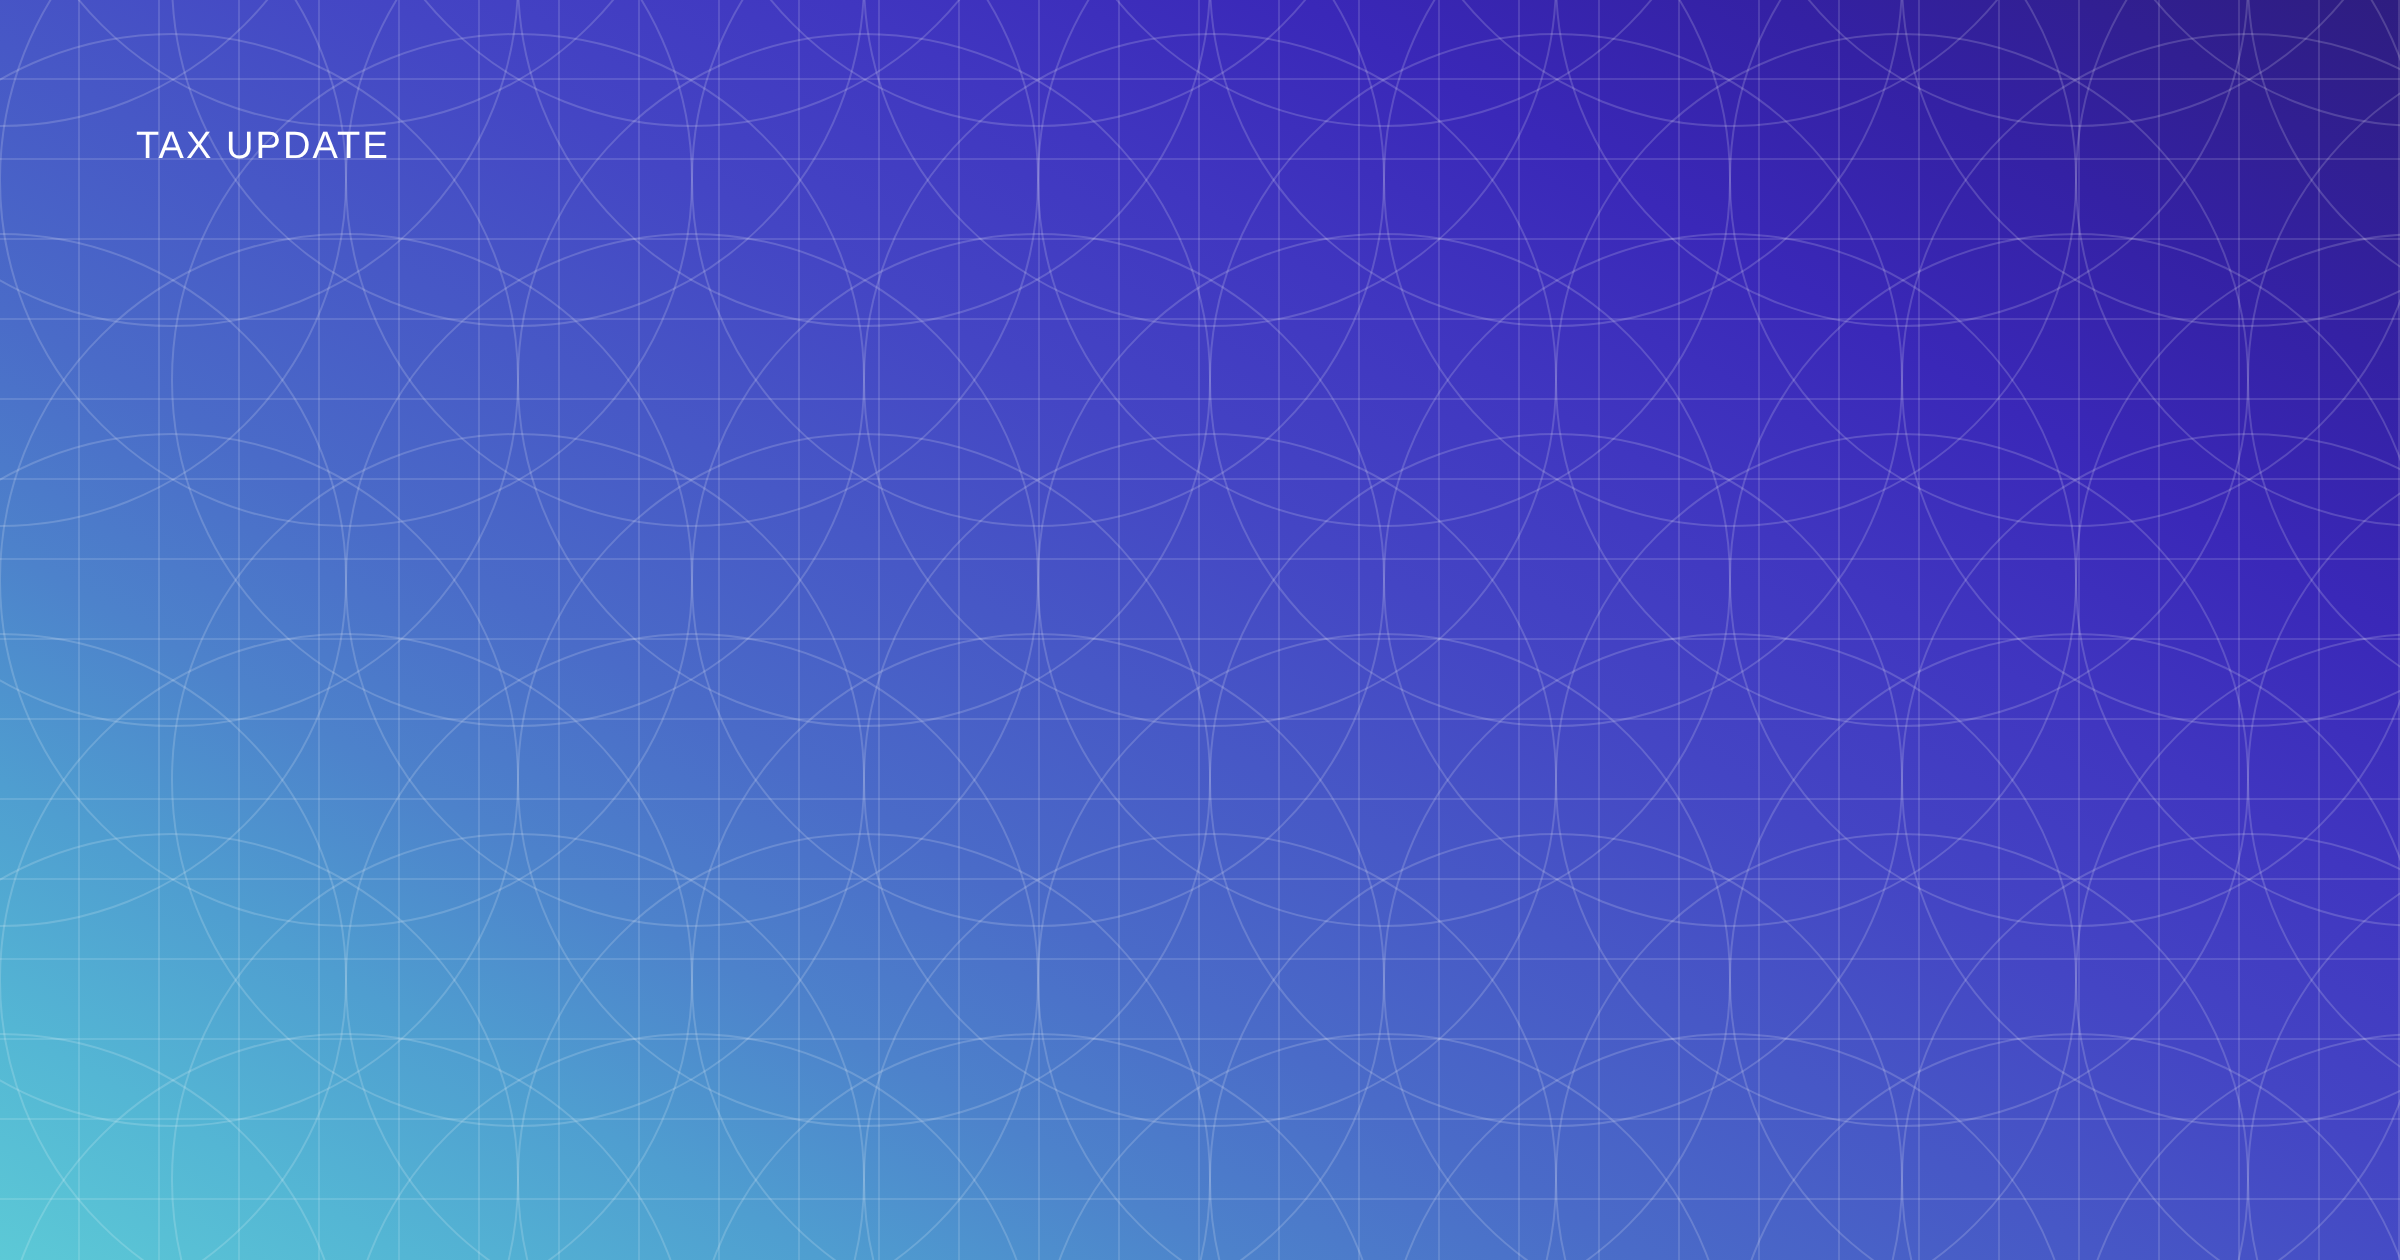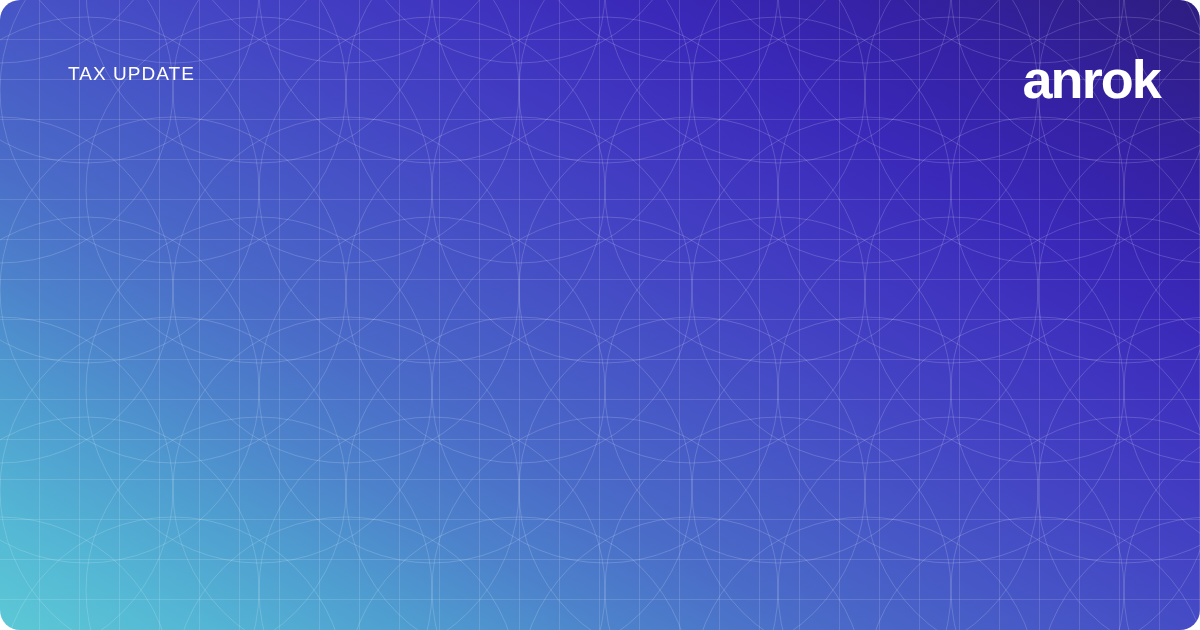--- a/index.html
+++ b/index.html
@@ -21,21 +21,20 @@
         #54b6d4 9%,
         #4f9ed0 18%,
         #4d82cb 27%,
         #4a6bc8 36%,
         #4758c6 46%,
         #4445c4 56%,
         #4036c0 66%,
         #3a28b8 76%,
         #3421a4 86%,
         #2e1d80 100%);
-    border-radius: 20px;
   }
 
   
   .bg-layer {
     position: absolute;
     inset: 0;
     pointer-events: none;
   }
 
   
@@ -119,16 +118,15 @@
           <use href="#arcset" y="190"></use>
           <use href="#arcset" y="390"></use>
           <use href="#arcset" y="590"></use>
         </g>
       </g>
     </svg>
   </div>
 
   <div class="eyebrow">TAX UPDATE</div>
 
-  <div class="logo">anrok</div>
 
 
 </div>
 
 </body></html>

